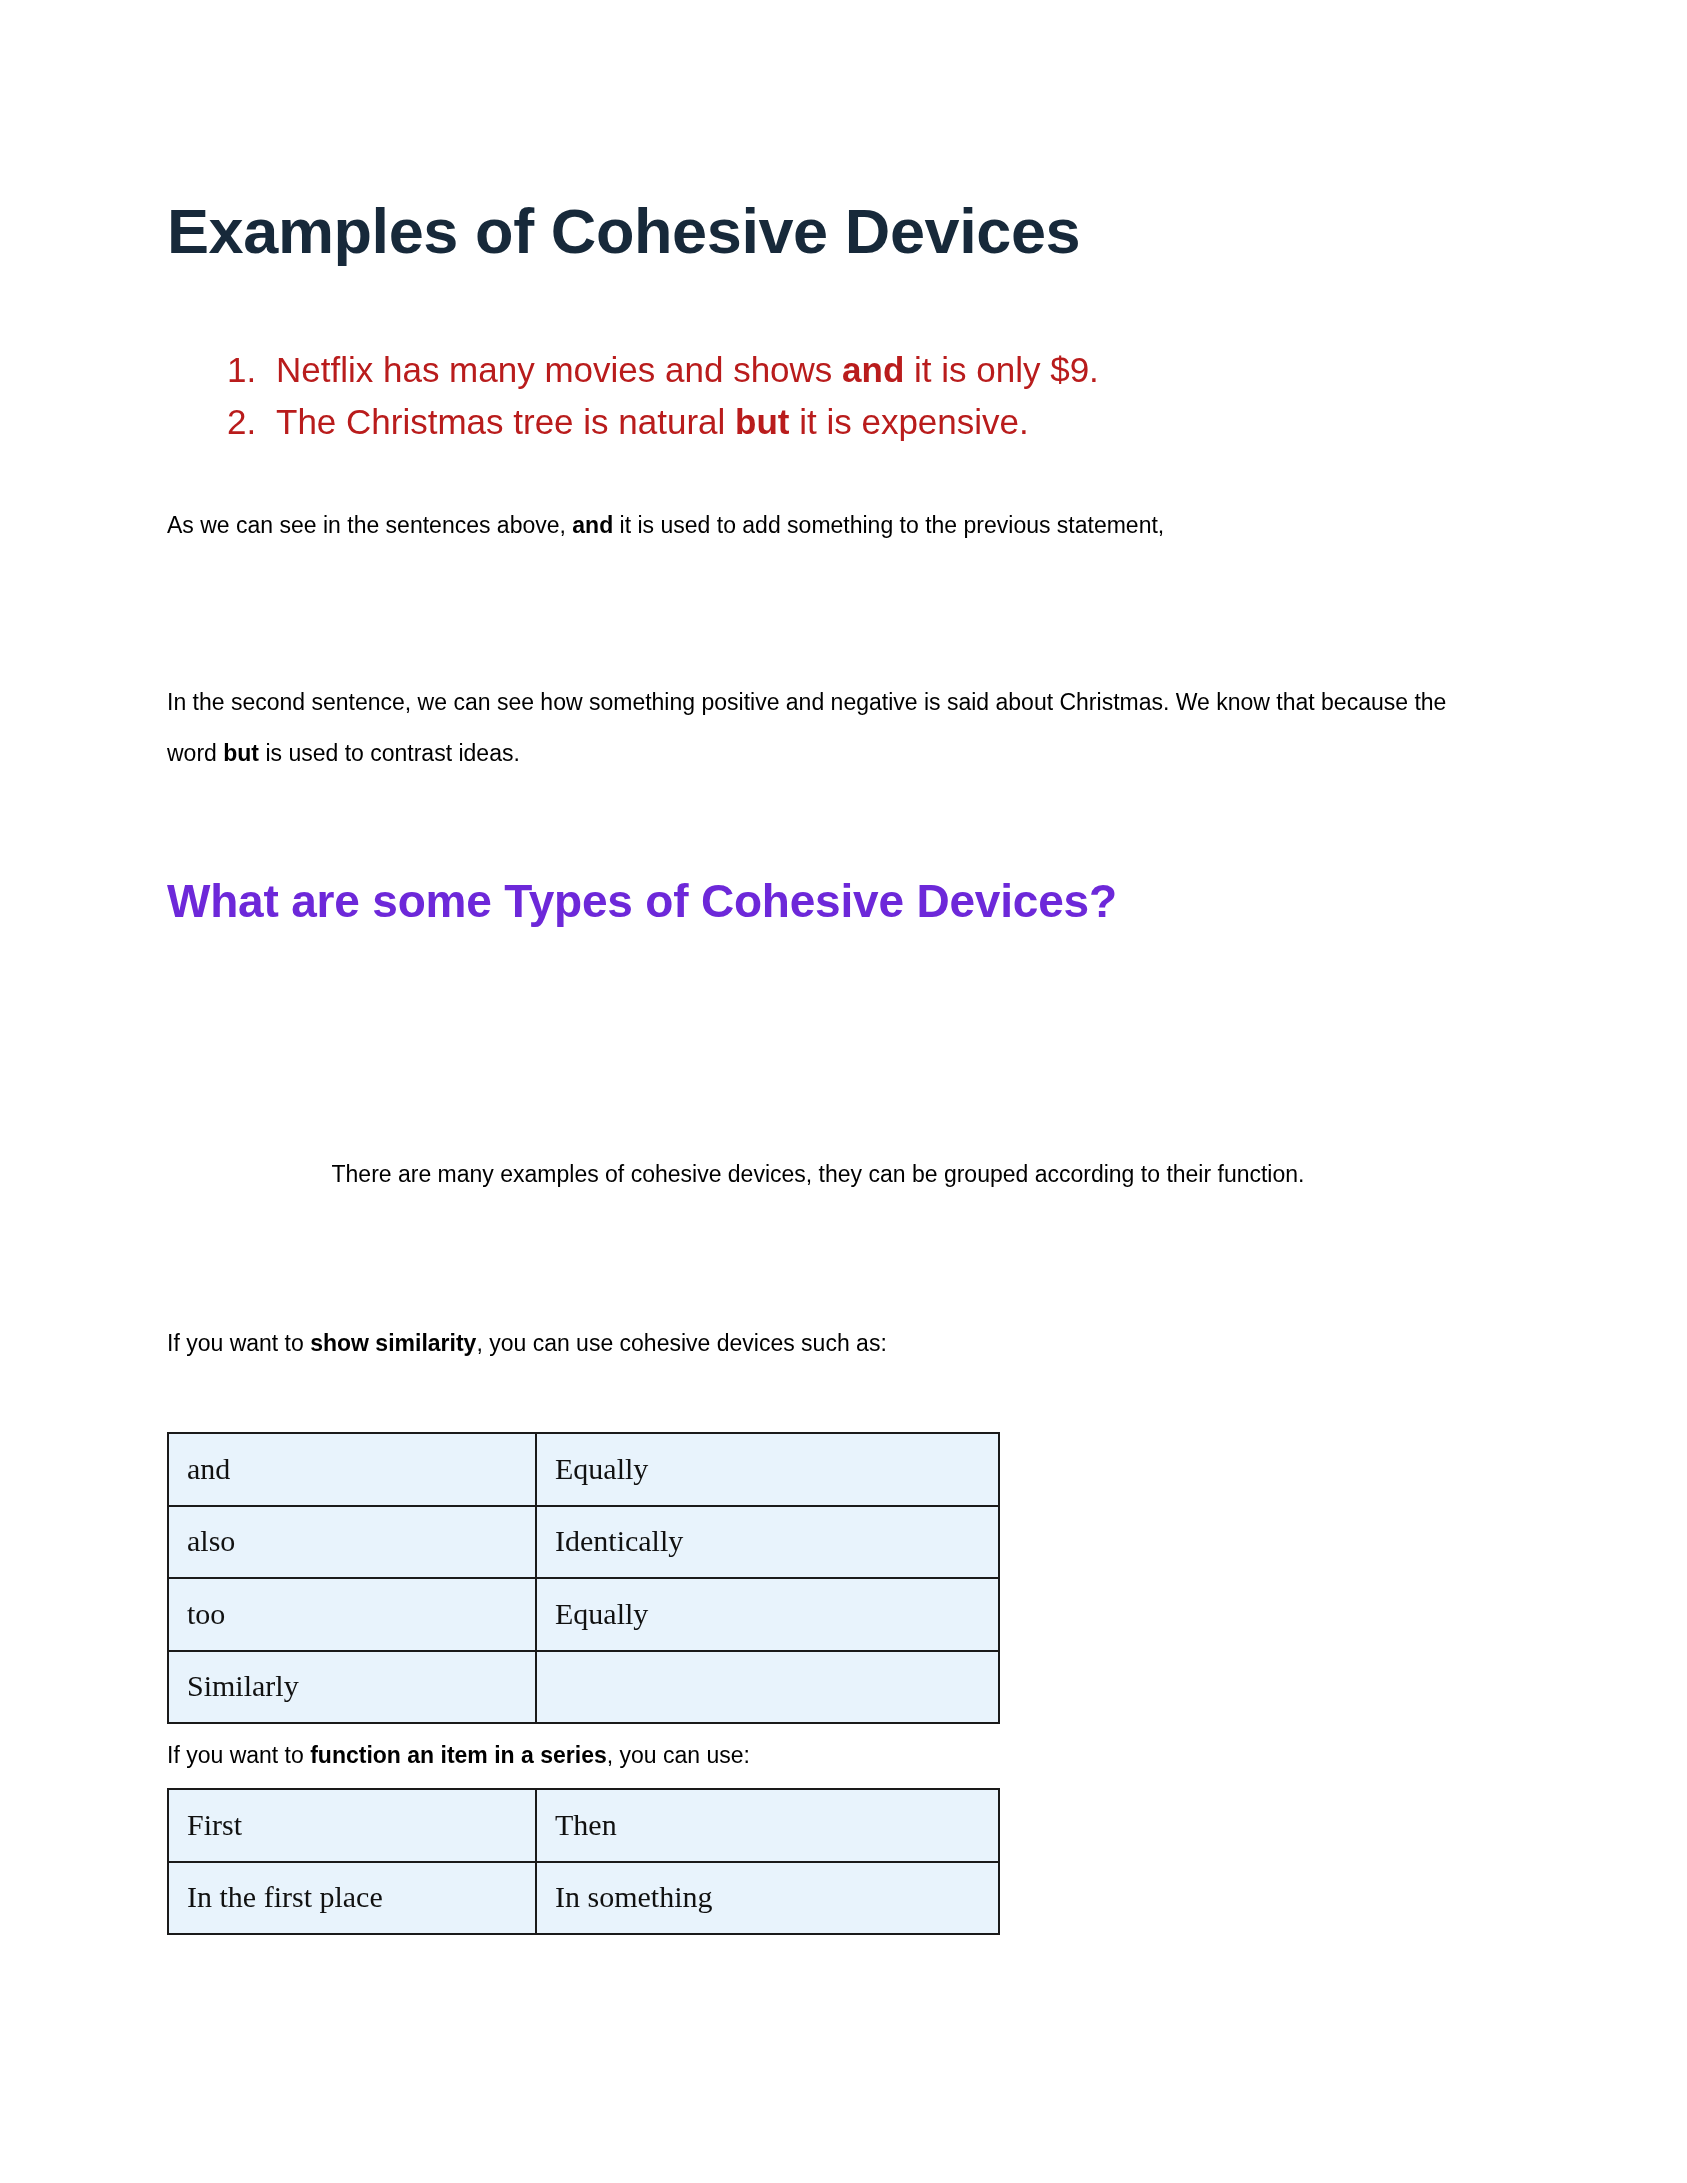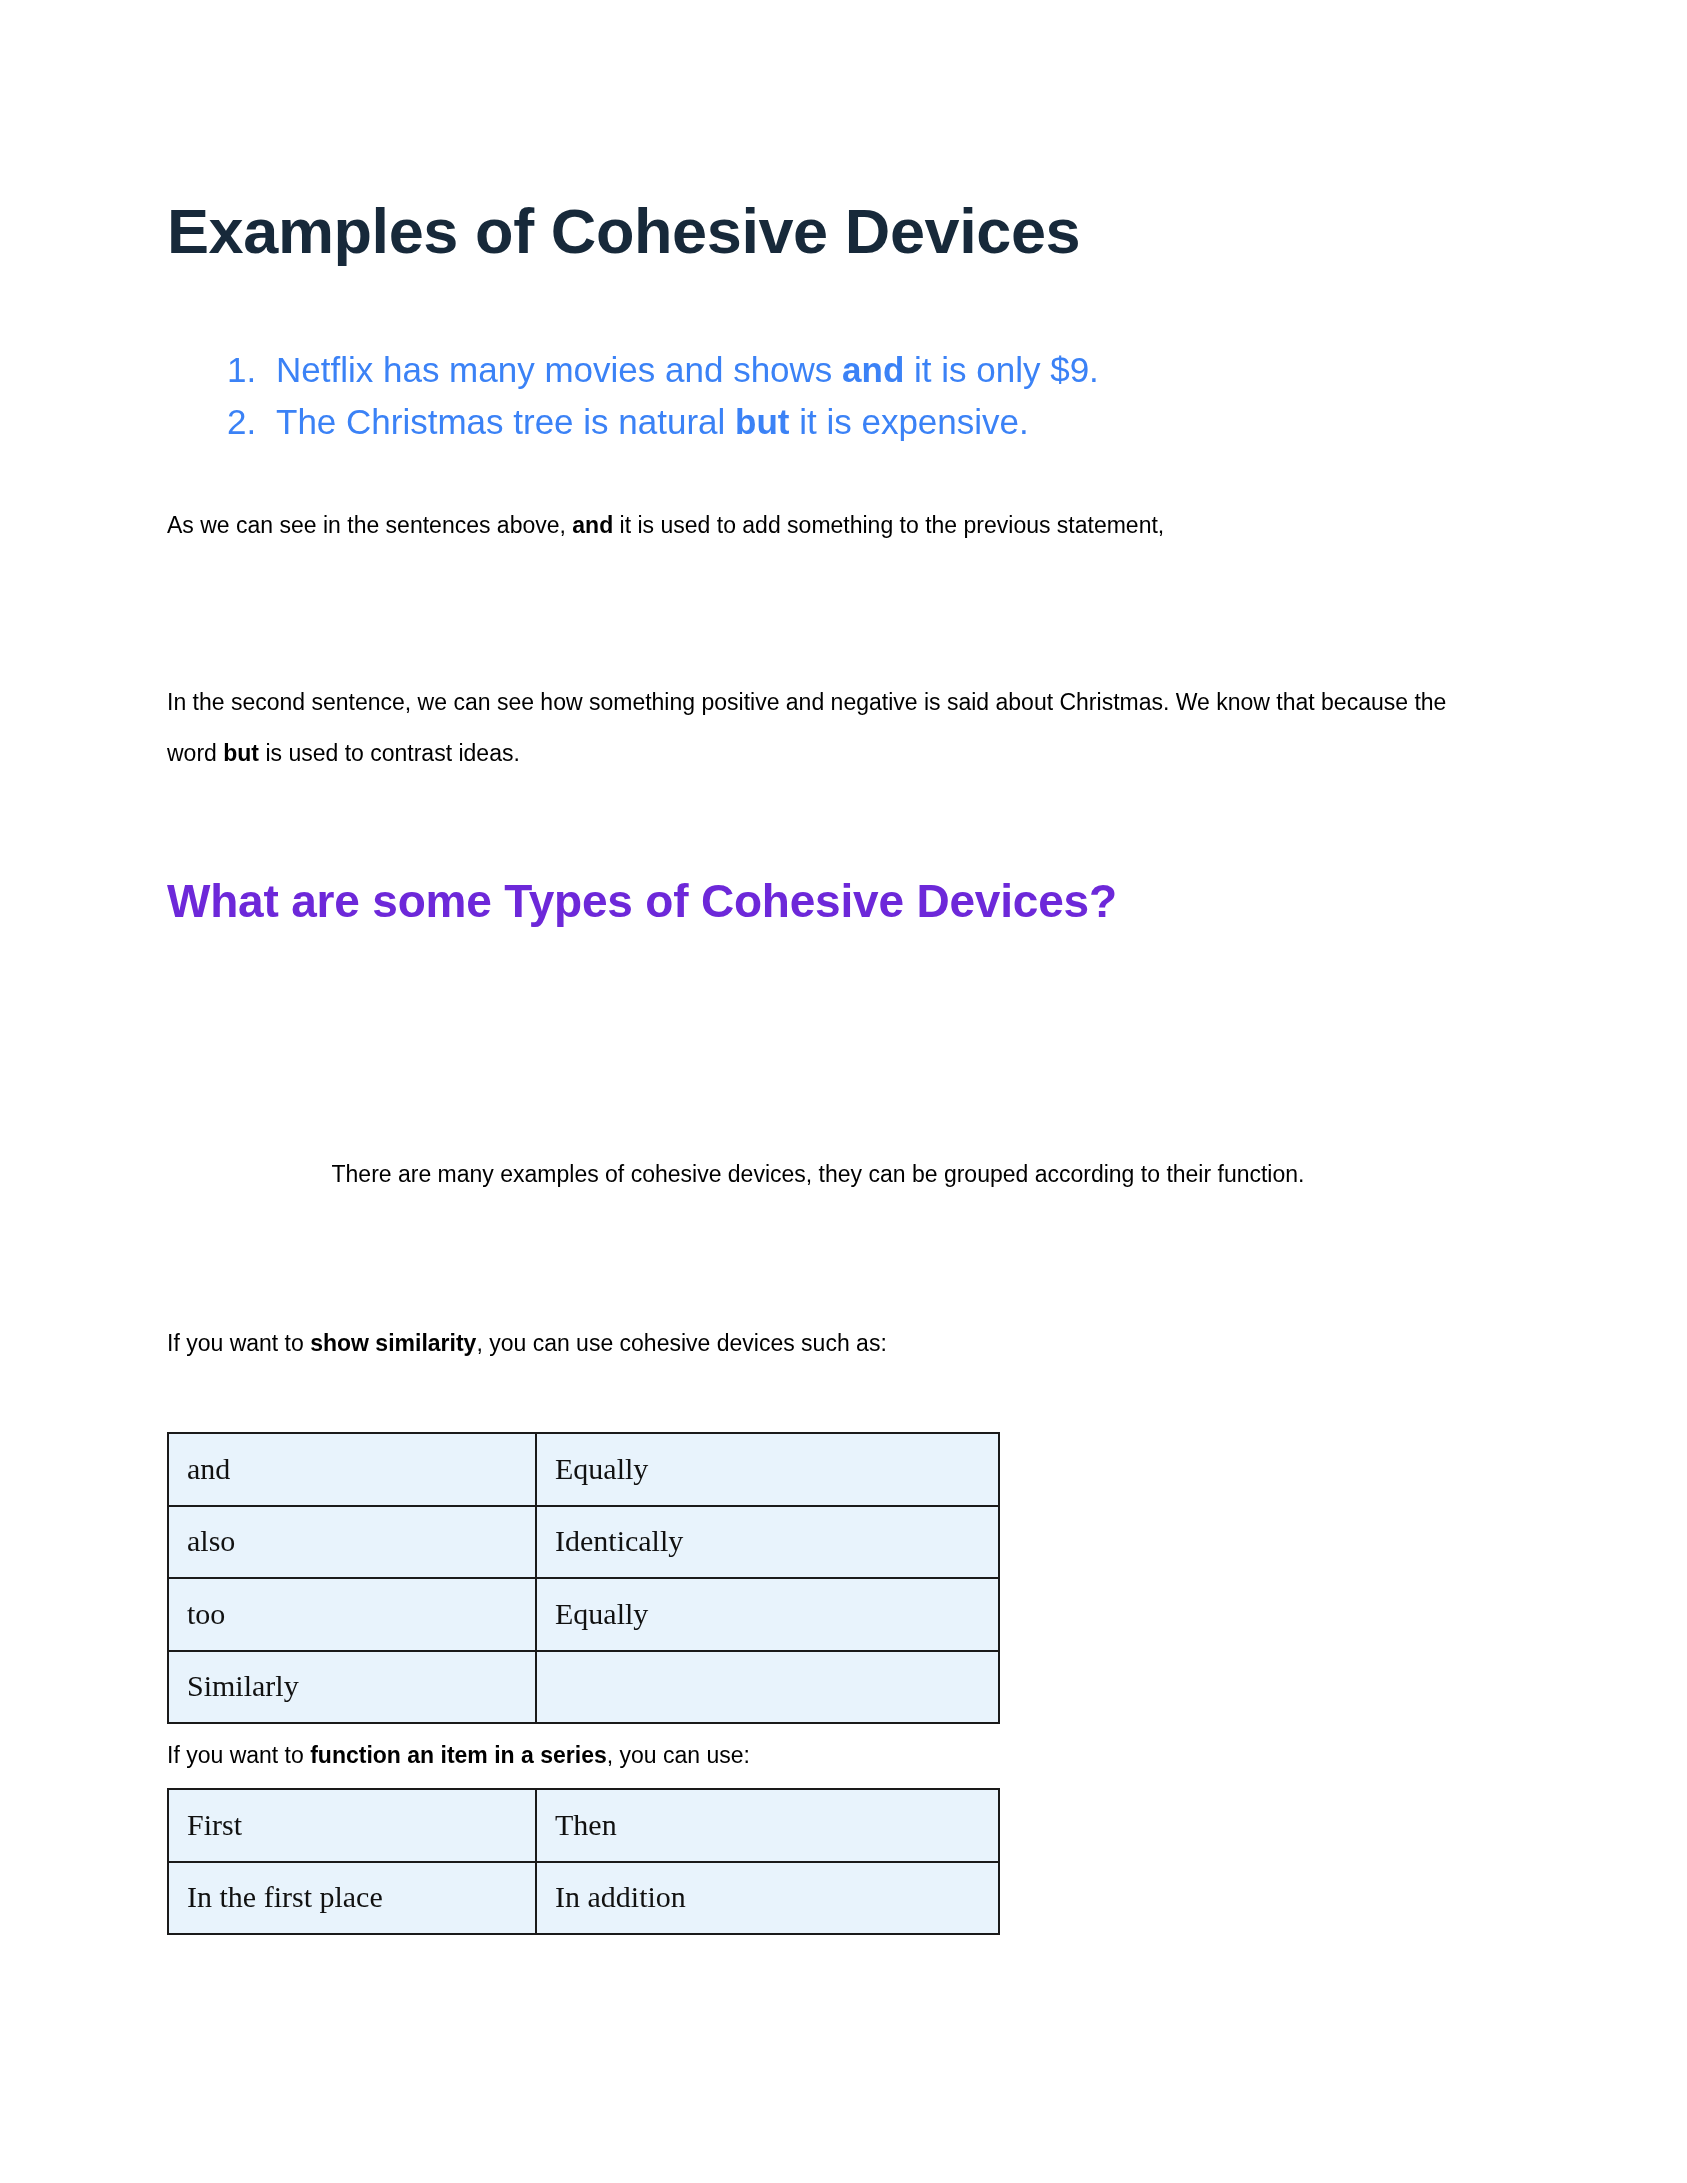--- a/index.html
+++ b/index.html
@@ -70,21 +70,21 @@
     left: 0;
     top: 344px;
     margin: 0;
     padding: 0 0 0 99px;
     list-style-position: outside;
     list-style-type: decimal;
   }
   ol.example-list li {
     font-size: 35px;
     line-height: 52px;
-    color: #3b82f6;
+    color: #b91c1c;
     padding-left: 10px;
   }
   ol.example-list li::marker {
     font-size: 35px;
   }
 
   
   p.body-text {
     position: absolute;
     left: 0;
@@ -198,20 +198,20 @@
           <col class="c1">
           <col class="c2">
         </colgroup>
       <tbody>
         <tr>
           <td>First</td>
           <td>Then</td>
         </tr>
         <tr>
           <td>In the first place</td>
-          <td>In addition</td>
+          <td>In something</td>
         </tr>
       </tbody>
     </table>
 
   </div>
 </div>
 
 
 </body></html>

